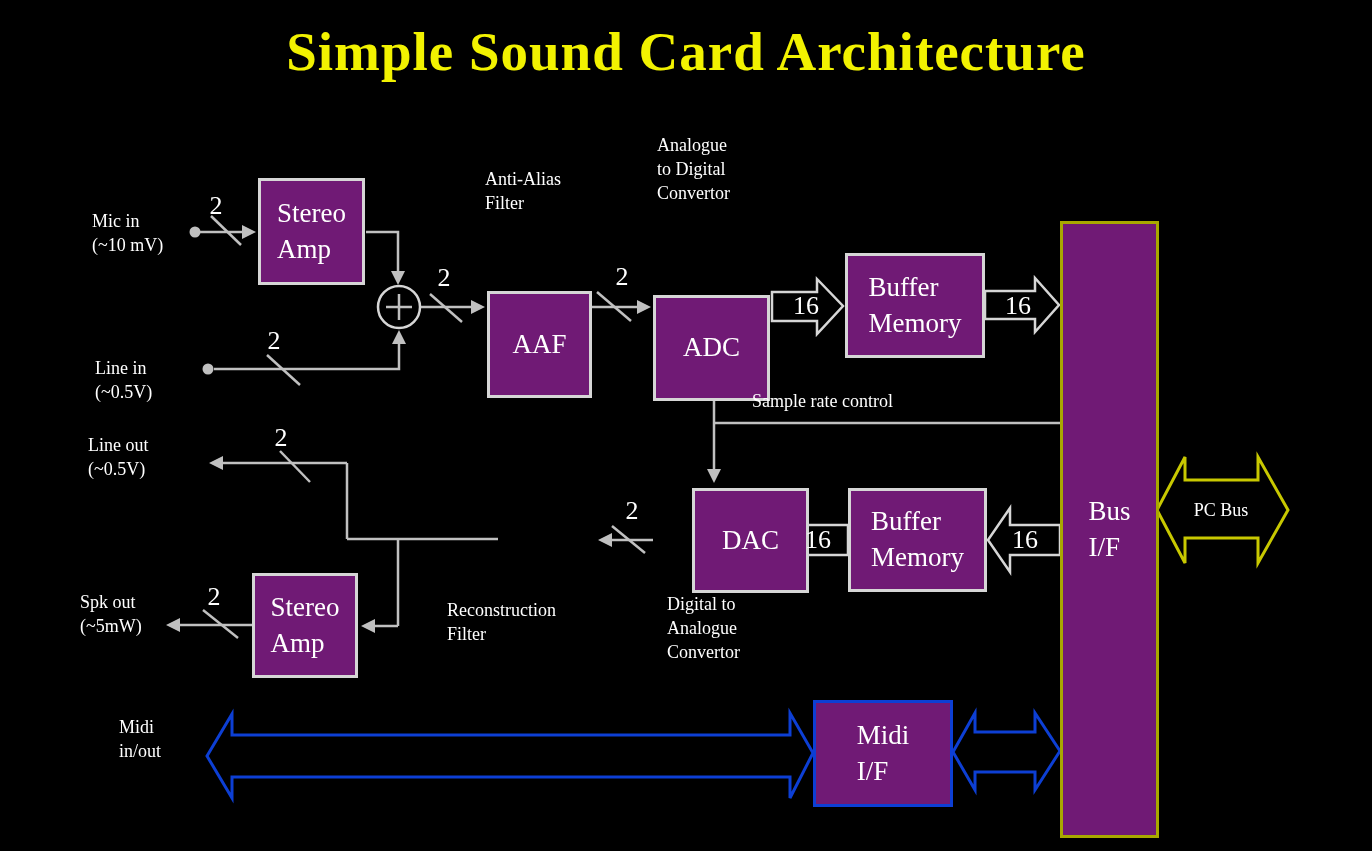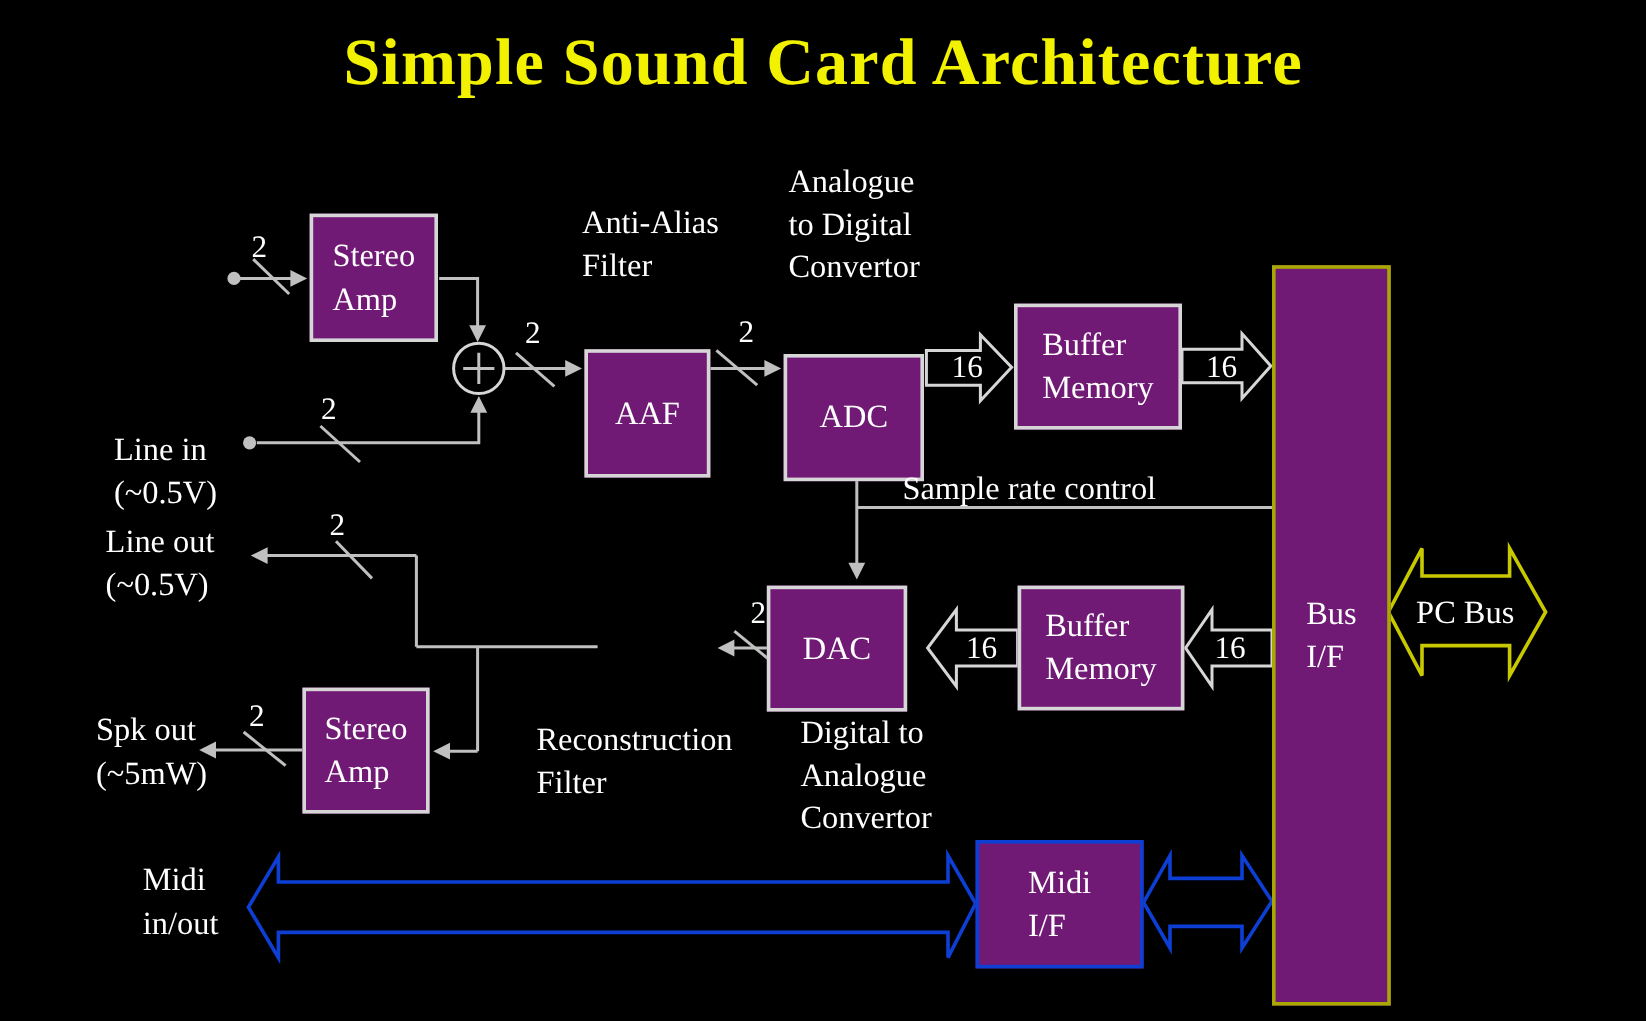--- a/index.html
+++ b/index.html
@@ -19,21 +19,21 @@
     font-size:55px;font-weight:bold;color:var(--title);letter-spacing:1px;
   }
   .block{
     position:absolute;box-sizing:border-box;border:3px solid var(--box-border);
     background:#701a75;display:flex;align-items:center;justify-content:center;
     text-align:left;white-space:pre;font-size:27px;line-height:1.32;color:var(--text);
   }
   .block.blue{border-color:var(--blue);}
   .block.bus{border-color:var(--bus-border);font-family:Liberation Serif, serif;}
   .lbl{
-    position:absolute;font-size:27px;line-height:1.32;white-space:pre;color:var(--text);
+    position:absolute;font-size:18px;line-height:1.32;white-space:pre;color:var(--text);
   }
   .num{
     position:absolute;font-size:26px;color:var(--text);
     transform:translate(-50%,-50%);white-space:nowrap;
   }
   .ctr{transform:translate(-50%,-50%);text-align:center;}
   
   .ln{stroke:var(--line);stroke-width:2.5;fill:none;}
   .arr{fill:var(--line);stroke:none;}
   .slash{stroke:var(--line);stroke-width:2.5;fill:none;}
@@ -100,30 +100,32 @@
 
     <path class="pcarrow" d="M1157,510 L1185,457 V480 H1258 V457 L1288,510 L1258,563 V538 H1185 V563 Z"></path>
   </svg>
 
   <div class="block" style="left:258px;top:178px;width:107px;height:107px;">Stereo
 Amp</div>
   <div class="block" style="left:487px;top:253px;width:105px;height:107px;margin-top:38px;">AAF</div>
   <div class="block" style="left:653px;top:255px;width:117px;height:106px;margin-top:40px;">ADC</div>
   <div class="block" style="left:845px;top:253px;width:140px;height:105px;">Buffer
 Memory</div>
-  <div class="block" style="left:639px;top:488px;width:117px;height:105px;">DAC</div>
+  <div class="block" style="left:692px;top:488px;width:117px;height:105px;">DAC</div>
   <div class="block" style="left:848px;top:488px;width:139px;height:104px;">Buffer
 Memory</div>
   <div class="block" style="left:252px;top:573px;width:106px;height:105px;">Stereo
 Amp</div>
   <div class="block blue" style="left:813px;top:700px;width:140px;height:107px;">Midi
 I/F</div>
   <div class="block bus" style="left:1060px;top:221px;width:99px;height:617px;">Bus
 I/F</div>
 
+  <div class="lbl" style="left:92px;top:210px;">Mic in
+(~10 mV)</div>
   <div class="lbl" style="left:95px;top:329px;margin-top:28px;">Line in
 (~0.5V)</div>
   <div class="lbl" style="left:88px;top:434px;">Line out
 (~0.5V)</div>
   <div class="lbl" style="left:80px;top:591px;">Spk out
 (~5mW)</div>
   <div class="lbl" style="left:119px;top:716px;">Midi
 in/out</div>
   <div class="lbl ctr" style="left:1221px;top:511px;">PC Bus</div>
 

